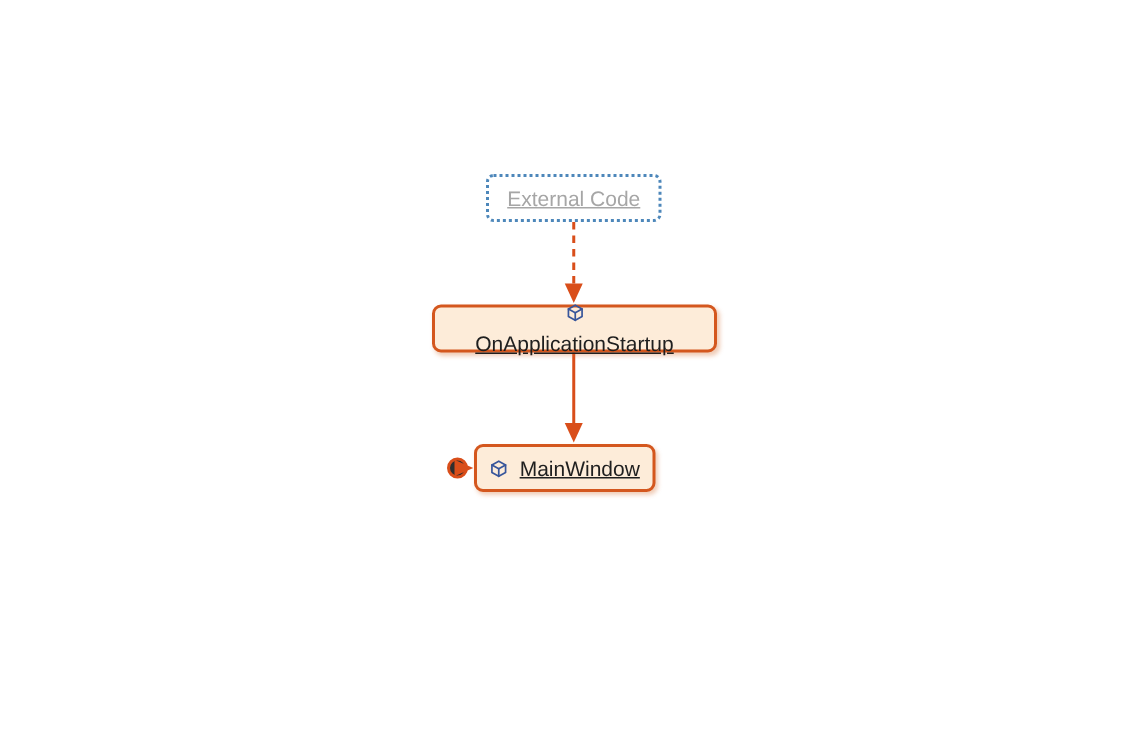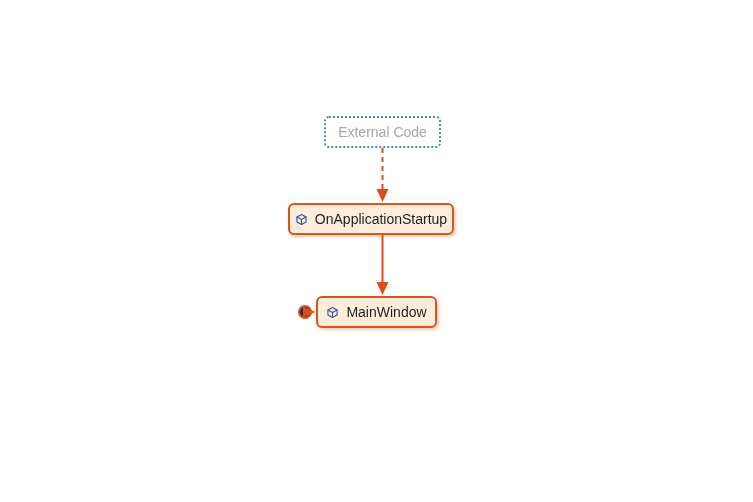--- a/index.html
+++ b/index.html
@@ -54,35 +54,35 @@
     color: var(--node-text, #1f1f1f);
     box-shadow: 1.5px 2px 3px rgba(212, 110, 50, 0.35);
   }
   .node.external {
     background: var(--canvas-bg, #ffffff);
     border: 2px dotted var(--external-border, #4d87ba);
     border-radius: 5px;
     color: var(--external-text, #a6a6a6);
   }
   .node-external-code   { left: 324px; top: 116px; width: 117px; }
-  .node-on-app-startup  { left: 288px; top: 203px; width: 166px; }
+  .node-on-app-startup  { left: 288px; top: 203px; width: 190px; flex-direction: column; }
   .node-main-window     { left: 316px; top: 296px; width: 121px; }
   svg.cube {
     width: 13px;
     height: 13px;
     flex: 0 0 auto;
   }
   .cube-stroke {
     stroke: var(--icon-stroke, #38569b);
     stroke-width: 1.4;
     fill: none;
     stroke-linejoin: round;
     stroke-linecap: round;
   }
-  .node-label { line-height: 1; }
+  .node-label { line-height: 1; text-decoration: underline; }
 </style>
 </head>
 <body>
 
 <div class="canvas">
 
   <svg class="edges">
     <g>
       <line class="edge-line dashed" x1="382.5" y1="148" x2="382.5" y2="189"></line>
       <polygon class="arrowhead" points="376.5,189 388.5,189 382.5,202"></polygon>

